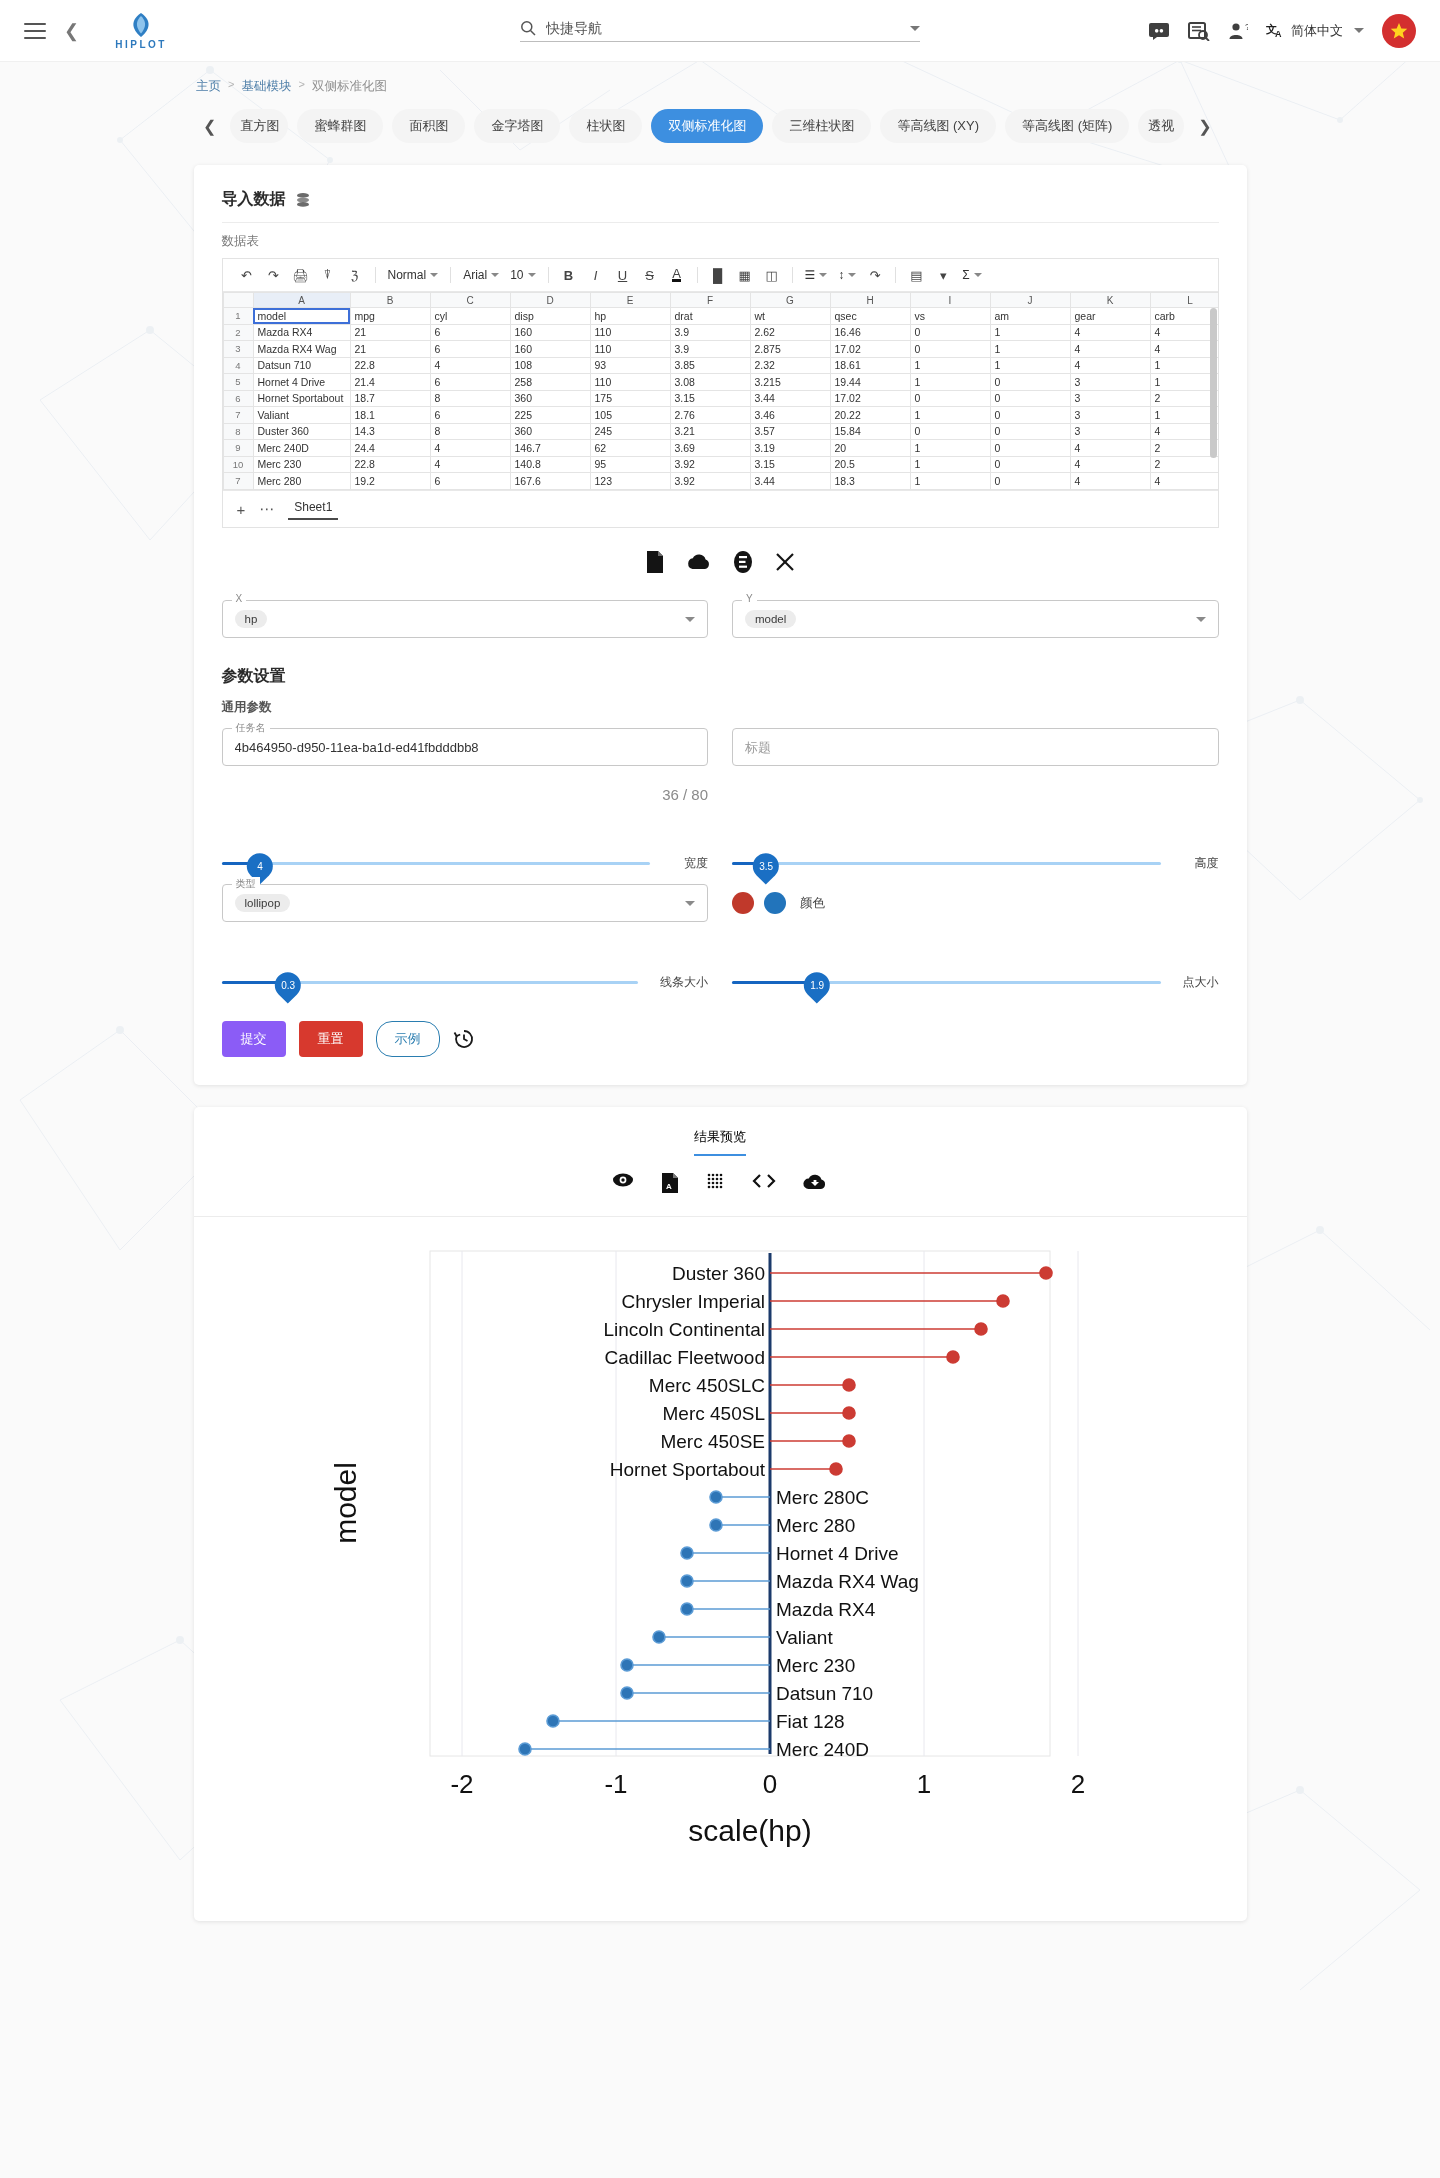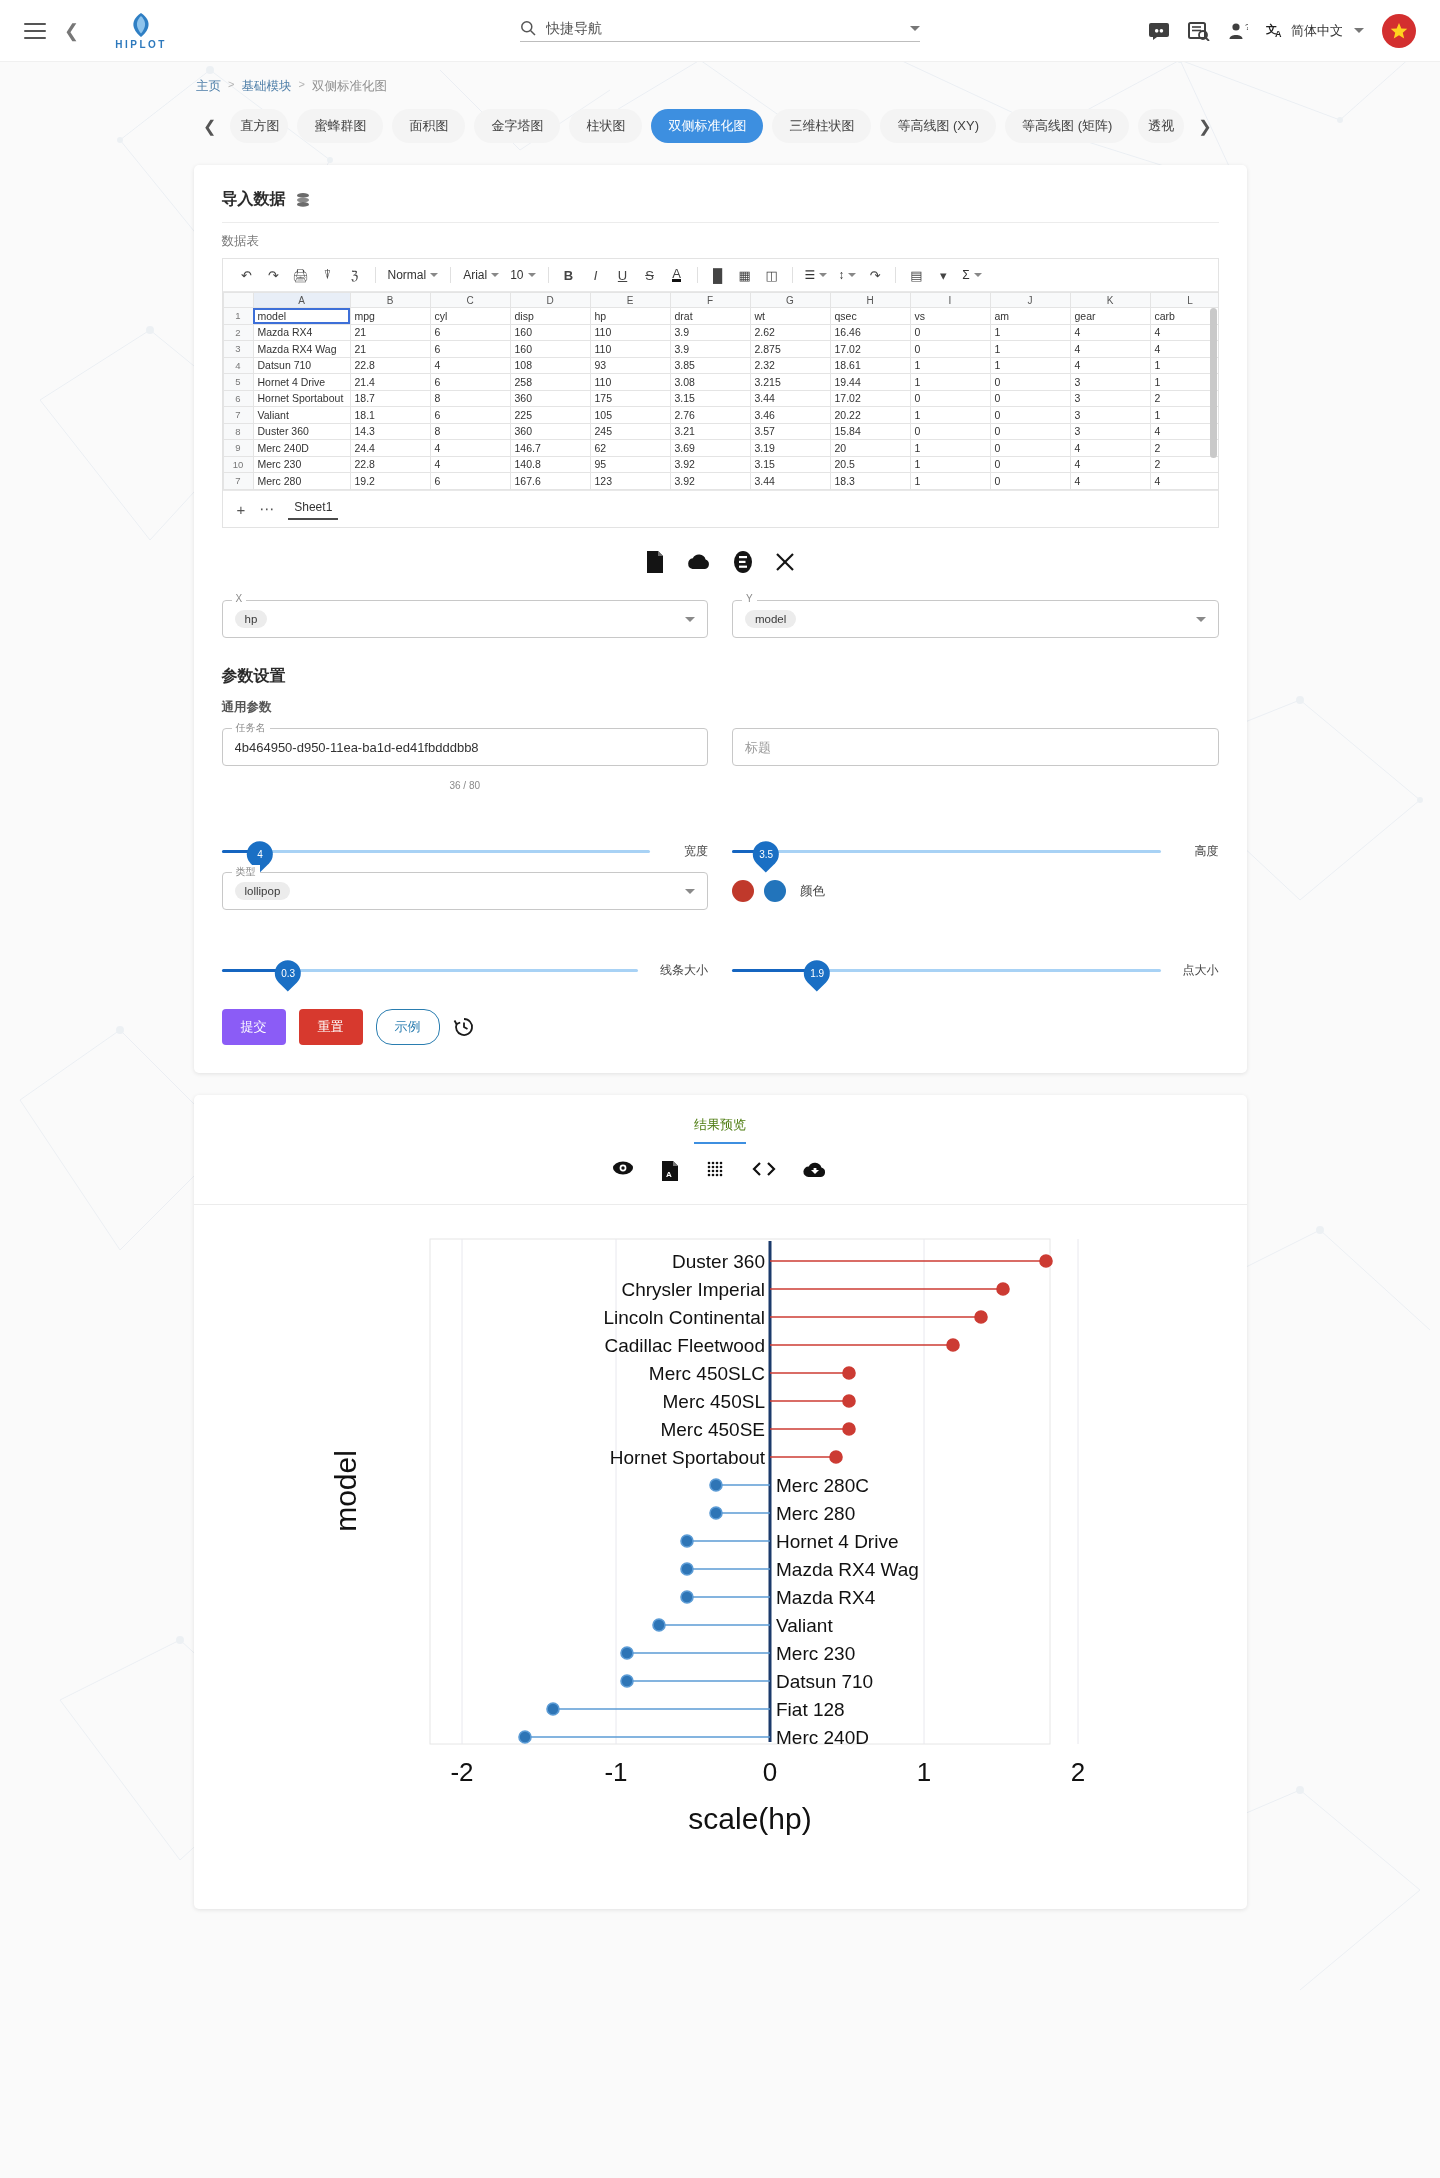--- a/index.html
+++ b/index.html
@@ -125,21 +125,21 @@
   .chip {
     background:#ececec; border-radius:12px; padding:3px 10px; font-size:11.5px; color:#3a3a3a;
   }
   .fplace { color:#9a9a9a; font-size:13px; }
   .fcaret { position:absolute; right:12px; width:0;height:0;border-left:5px solid transparent;border-right:5px solid transparent;border-top:5px solid #8a8a8a; }
   .input-field {
     border:1px solid #c8c8c8; border-radius:4px; height:38px; width:100%;
     padding:0 12px; font-size:13px; color:#333; outline:none; font-family:inherit; background:#fff;
   }
   .input-field::placeholder{color:#9a9a9a;}
-  .counter { text-align:center; font-size:10px; color:#8a8a8a; margin-top:14px; }
+  .counter { text-align:right; font-size:15px; color:#8a8a8a; margin-top:20px; }
 
   
   .sliderrow { display:flex; gap:24px; margin-top:26px; align-items:flex-end; }
   .sl-wrap { flex:1; display:flex; align-items:center; gap:12px; position:relative; padding-top:26px;}
   .sl-track { flex:1; height:3px; background:#a8d2f5; border-radius:2px; position:relative; }
   .sl-fill { position:absolute; left:0; top:0; height:3px; background:#1565c0; border-radius:2px; }
   .sl-knob { position:absolute; width:11px;height:11px;border-radius:50%;background:#1565c0; top:-4px; transform:translateX(-50%); cursor:pointer;}
   .sl-bub {
     position:absolute; top:-18px; transform:translateX(-50%);
     width:26px;height:26px;border-radius:50% 50% 50% 0; background:#1a6fc4;
@@ -156,21 +156,21 @@
   
   .btnrow { display:flex; align-items:center; gap:13px; margin-top:30px; }
   .btn { border:0; border-radius:4px; padding:9px 19px; font-size:13px; cursor:pointer; font-family:inherit; }
   .btn-primary { background:#8b5cf6; color:#fff; }
   .btn-danger { background:#d7392e; color:#fff; }
   .btn-outline { background:#fff; color:#2a7db0; border:1px solid #2a7db0; border-radius:16px; padding:8px 18px; }
   .hist-ic { color:#2b2b2b; cursor:pointer; display:flex; align-items:center; }
 
   
   .res-head { padding:20px 0 0; text-align:center; }
-  .res-tab { display:inline-block; color:#4d7c0f; font-size:13px; padding-bottom:8px; border-bottom:2px solid #3d8fe0; cursor:pointer;}
+  .res-tab { display:inline-block; color:#000000; font-size:13px; padding-bottom:8px; border-bottom:2px solid #3d8fe0; cursor:pointer;}
   .res-icons { display:flex; justify-content:center; gap:26px; padding:16px 0 18px; }
   .res-icons .ri { cursor:pointer; color:#111; }
   .res-divider { height:1px; background:#ececec; }
   .plot-area { padding:24px 0 40px; }
   svg.lolli { display:block; margin:0 auto; }
 </style>
 </head>
 <body>
 
 <svg class="bg-net" width="1440" height="2178" viewBox="0 0 1440 2178" preserveAspectRatio="none">

